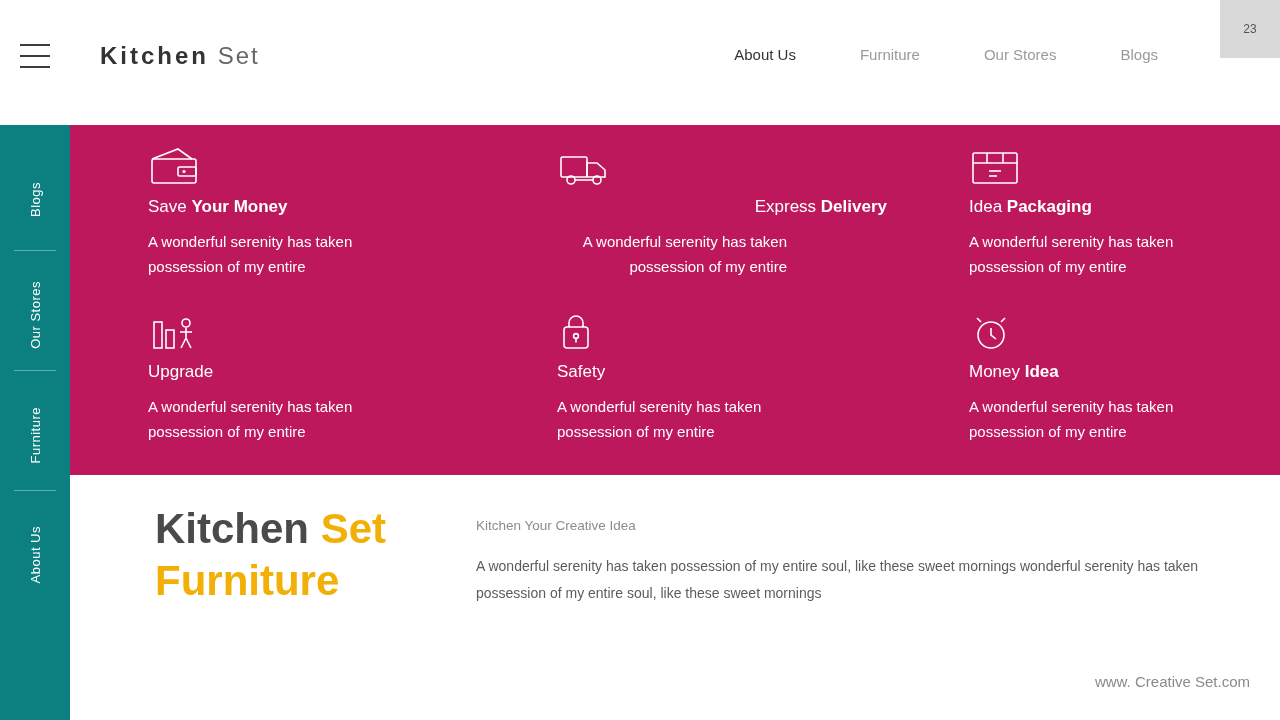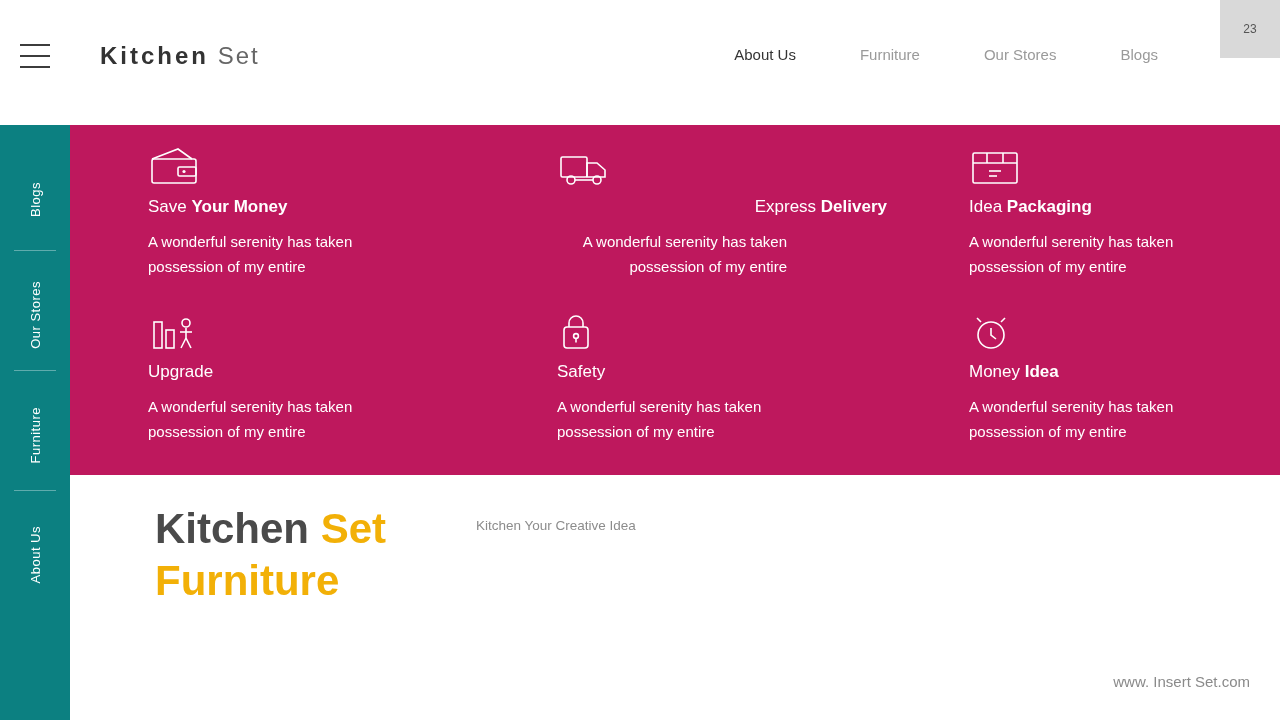--- a/index.html
+++ b/index.html
@@ -284,16 +284,17 @@
     </div>
   </div>
 
   <div class="bottom">
     <div class="big-title">
       <span>Kitchen </span><span class="hl">Set</span><br>
       <span class="hl">Furniture</span>
     </div>
 
     <div class="subtitle">Kitchen Your Creative Idea</div>
-    <div class="site-url">www. Insert Set.com</div>
+    <div class="paragraph">A wonderful serenity has taken possession of my entire soul, like these sweet mornings  wonderful serenity has taken possession of my entire soul, like these sweet mornings</div>
+    <div class="site-url">www. Creative Set.com</div>
   </div>
 
 </div>
 
 </body></html>

